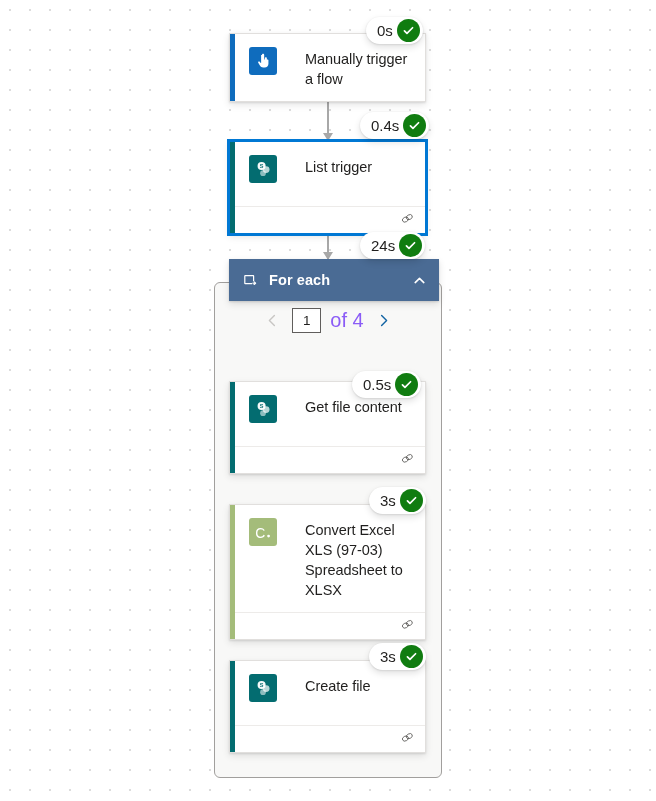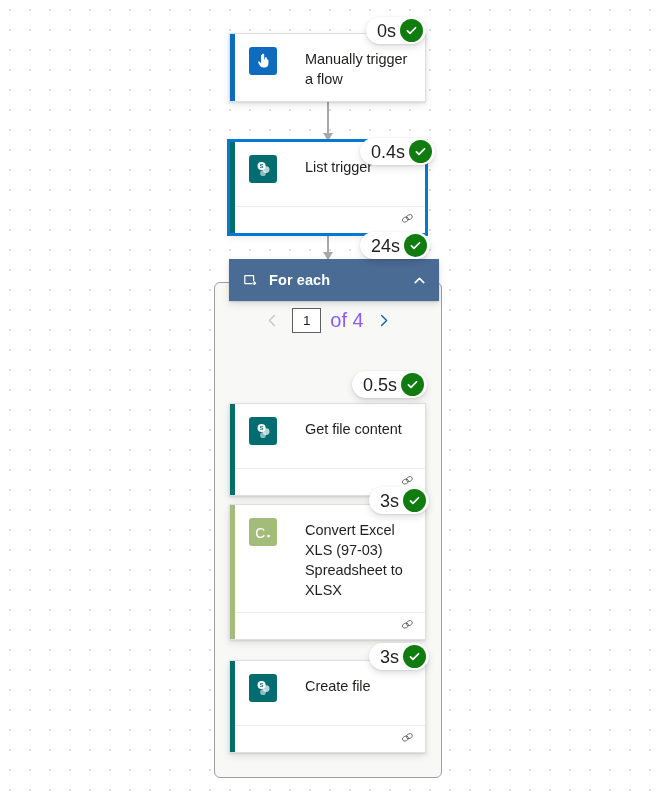--- a/index.html
+++ b/index.html
@@ -98,21 +98,21 @@
     display: flex;
     align-items: center;
     gap: 4px;
     background: #ffffff;
     border-radius: 14px;
     padding: 2px 3px 2px 11px;
     box-shadow: 0 0.6px 1.8px rgba(0,0,0,0.12), 0 3.2px 7.2px rgba(0,0,0,0.12);
     z-index: 6;
   }
   .status-time {
-    font-size: 18px;
+    font-size: 15px;
     color: #201f1e;
     line-height: 1;
     white-space: nowrap;
   }
   .check-circle {
     width: 23px;
     height: 23px;
     border-radius: 50%;
     background: #107c10;
     display: flex;
@@ -253,21 +253,21 @@
   </div>
   <div class="card-footer">
     <span class="link-icon">
       <svg width="15" height="15" viewBox="0 0 20 20" fill="none" aria-hidden="true">
         <ellipse cx="7.2" cy="11.4" rx="4.2" ry="3.1" stroke="#605e5c" stroke-width="1.1" transform="rotate(-28 7.2 11.4)"></ellipse>
         <ellipse cx="12.4" cy="8.2" rx="4.2" ry="3.1" stroke="#605e5c" stroke-width="1.1" transform="rotate(-28 12.4 8.2)"></ellipse>
       </svg>
     </span>
   </div>
 </div>
-<div class="status-badge" style="left:360px;top:138px;text-align:center;">
+<div class="status-badge" style="left:360px;top:112px;text-align:center;">
   <span class="status-time">0.4s</span>
   <span class="check-circle">
     <svg width="13" height="13" viewBox="0 0 16 16" fill="none" aria-hidden="true">
       <path d="M3 8.4l3.1 3.1L13 4.6" stroke="#ffffff" stroke-width="2.1" stroke-linecap="round" stroke-linejoin="round"></path>
     </svg>
   </span>
 </div>
 
 <div class="foreach-header">
   <span style="display:flex;align-items:center;">
@@ -302,21 +302,21 @@
   </span>
   <input class="pager-input" type="text" readonly="" value="1" style="">
   <span class="pager-of">of 4</span>
   <span class="pager-chev">
     <svg width="15" height="15" viewBox="0 0 16 16" fill="none" aria-hidden="true">
       <path d="M6 2.6L11.3 8 6 13.4" stroke="#1264a3" stroke-width="1.5" stroke-linecap="round" stroke-linejoin="round"></path>
     </svg>
   </span>
 </div>
 
-<div class="card" style="top:388px;margin-top:15px;">
+<div class="card" style="top:366px;margin-top:15px;">
   <span class="card-accent" style="background:#036c70;"></span>
   <div class="card-main">
     <span class="card-icon" style="background:#036c70;">
       <svg width="19" height="19" viewBox="0 0 24 24" aria-hidden="true">
         <circle cx="9.6" cy="7.6" r="5.1" fill="#ffffff" opacity="0.96"></circle>
         <circle cx="15.3" cy="12.1" r="4.3" fill="#ffffff" opacity="0.72"></circle>
         <circle cx="11.4" cy="16.6" r="3.6" fill="#ffffff" opacity="0.55"></circle>
         <text x="9.6" y="10.2" font-family="Liberation Sans, sans-serif" font-size="7" font-weight="bold" fill="#036c70" text-anchor="middle">S</text>
       </svg>
     </span>

